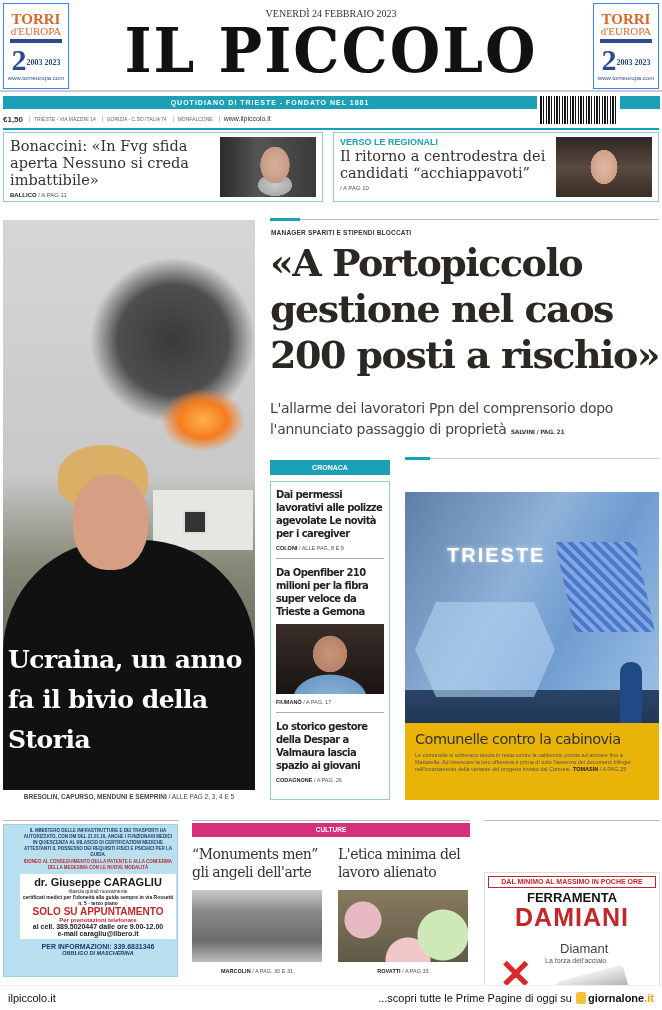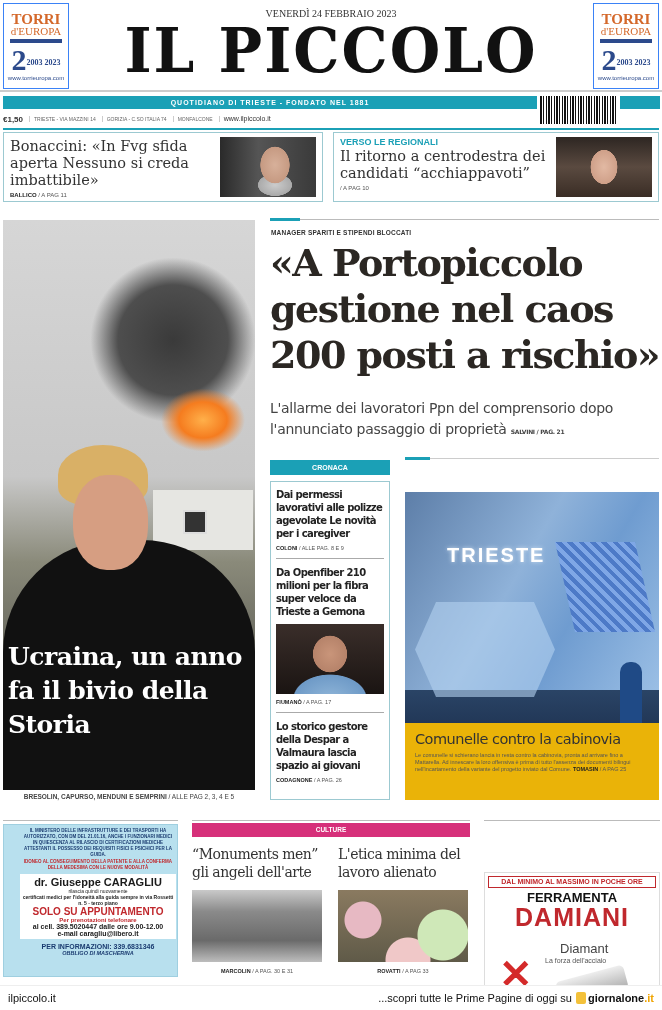--- a/index.html
+++ b/index.html
@@ -43,21 +43,21 @@
       radial-gradient(ellipse 60px 45px at 200px 200px, #ffb04a 0%, #f57c1f 40%, transparent 70%),
       radial-gradient(ellipse 110px 110px at 170px 120px, #3a3a3a 0%, #4e4e4e 50%, transparent 75%),
       radial-gradient(ellipse 70px 90px at 120px 380px, #e8b894 0%, #c9957a 40%, transparent 70%),
       radial-gradient(ellipse 160px 200px at 110px 520px, #0d0d0d 0%, #151515 60%, transparent 80%),
       linear-gradient(#d6d6d6 0%, #c8c8c8 45%, #8a8a7a 60%, #333 100%); }
   .lead-photo .hair { position:absolute; left:55px; top:225px; width:90px; height:60px; border-radius:50% 50% 30% 30%; background:#d9b066; }
   .lead-photo .face { position:absolute; left:70px; top:255px; width:75px; height:95px; border-radius:45%; background:#d69e82; }
   .lead-photo .coat { position:absolute; left:0; top:320px; width:252px; height:250px; background:#111; border-radius:45% 45% 0 0; }
   .lead-photo .house { position:absolute; left:150px; top:270px; width:100px; height:60px; background:#e6e6e2; }
   .lead-photo .win { position:absolute; left:180px; top:290px; width:24px; height:24px; background:#333; border:2px solid #ddd; }
-  .lead-text { left: 8px; top: 640px; font-family: "DejaVu Serif", serif; font-weight: bold; font-size: 25px; line-height: 34px; color: #fff; letter-spacing: -0.5px; }
+  .lead-text { left: 8px; top: 640px; font-family: "DejaVu Serif", serif; font-weight: bold; font-size: 25px; line-height: 40px; color: #fff; letter-spacing: -0.5px; }
   .lead-byline { left: 3px; top: 793px; width: 252px; text-align: center; font-size: 6.5px; color: #444; }
 
   
   .top-rule { left: 270px; top: 219px; width: 389px; height: 1px; background: #bbb; }
   .top-rule-acc { left: 270px; top: 218px; width: 30px; height: 3px; background: #1ba0b6; }
   .kicker { left: 271px; top: 229px; font-size: 6.5px; font-weight: bold; color: #333; letter-spacing: 0.2px; }
   .mainhead { left: 270px; top: 240px; width: 392px; font-family: "DejaVu Serif", serif; font-weight: bold; font-size: 38px; line-height: 46px; color: #2b2723; letter-spacing: -1.5px; }
   .deck { left: 270px; top: 398px; width: 392px; font-family: "DejaVu Sans", sans-serif; font-size: 14px; line-height: 21px; color: #444; letter-spacing: -0.3px; }
   .deck small { font-size: 6px; font-weight: bold; color: #444; }
 

